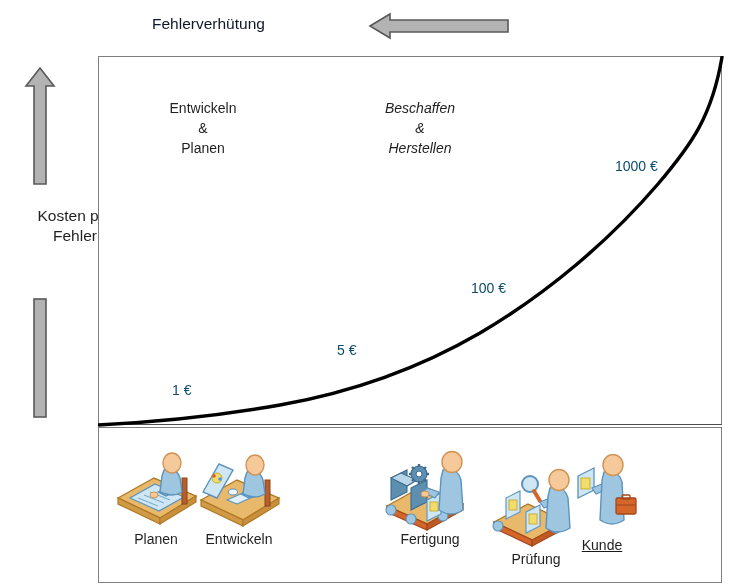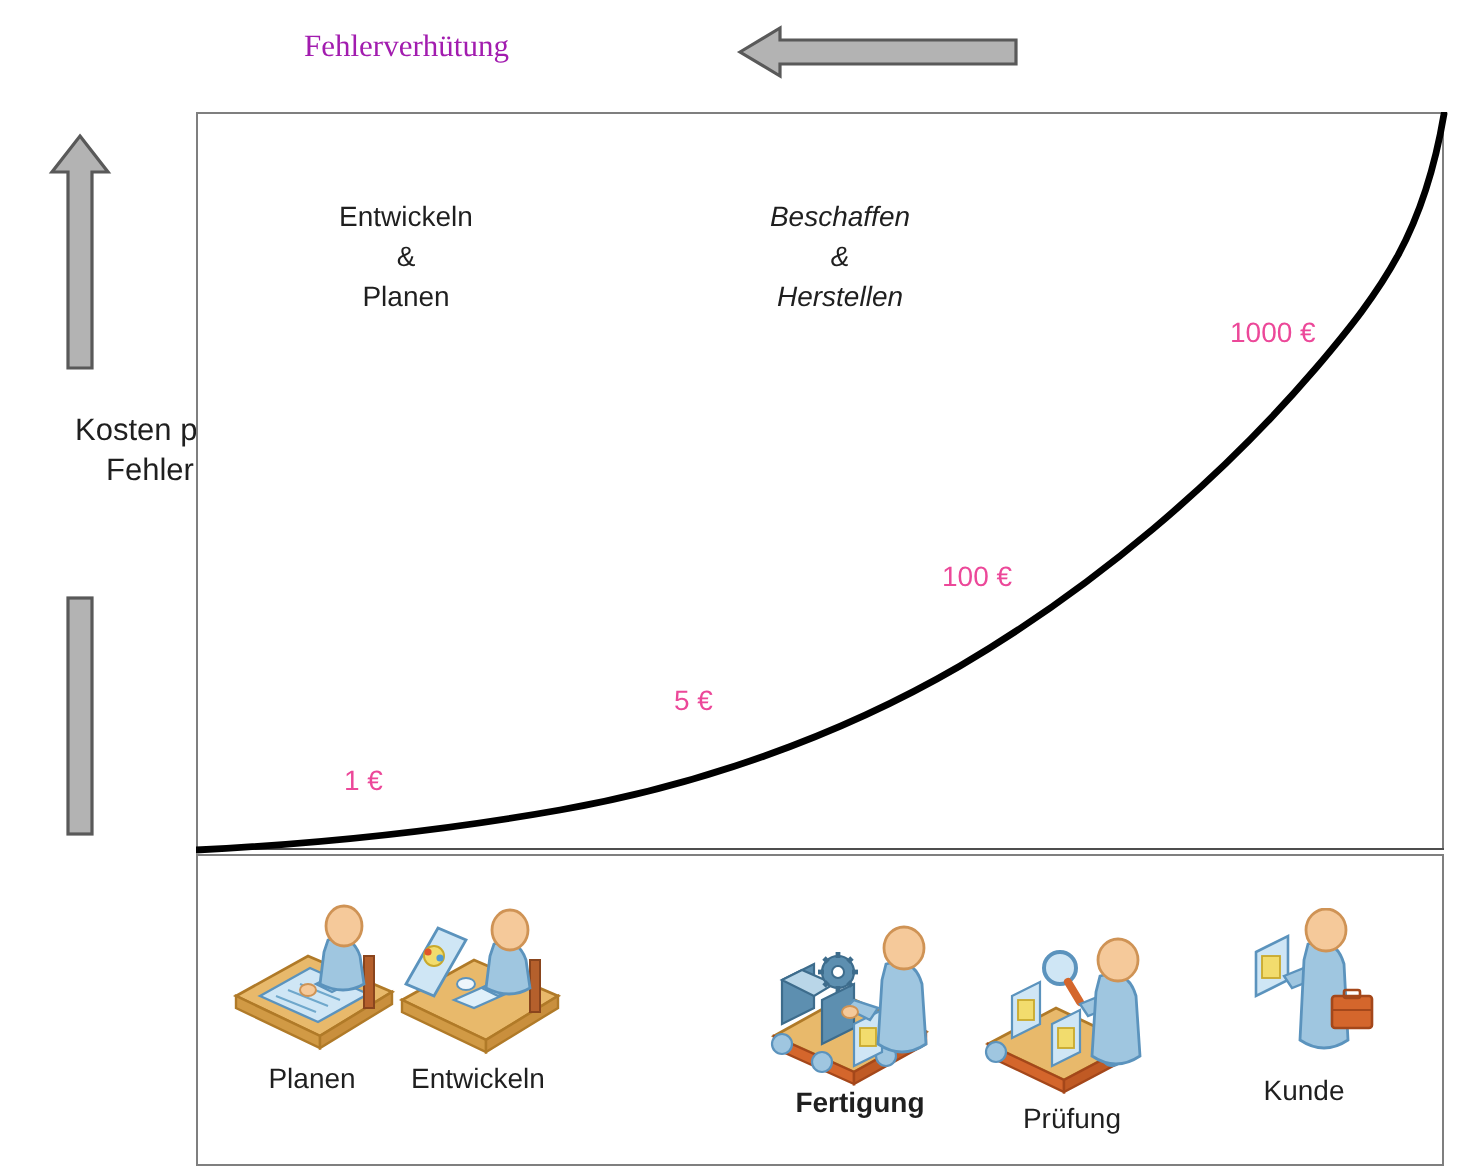--- a/index.html
+++ b/index.html
@@ -20,24 +20,23 @@
     position: absolute;
     left: 0; top: 0;
     width: 733px;
     height: 588px;
   }
 
   
   .top-label {
     position: absolute;
     font-size: 15.5px;
-    color: #a21caf;
+    color: #0f172a;
     white-space: nowrap;
     line-height: 1;
-    font-family: Liberation Serif, serif;
   }
   #top-left-label  { left: 152px; top: 16px; }
   #top-right-label { left: 537px; top: 16px; }
 
   .top-arrow-svg {
     position: absolute;
     left: 368px;
     top: 12px;
   }
 
@@ -89,21 +88,21 @@
     text-align: center;
     color: #1f1f1f;
     white-space: pre-line;
   }
   #phase-1 { left: 143px; top: 98px; width: 120px; }
   #phase-2 { left: 360px; top: 98px; width: 120px; font-style: italic; }
 
   .cost-label {
     position: absolute;
     font-size: 14px;
-    color: #ec4899;
+    color: #0c4a6e;
     white-space: nowrap;
     line-height: 1;
   }
   #cost-1    { left: 172px; top: 383px; }
   #cost-10   { left: 337px; top: 343px; }
   #cost-100  { left: 471px; top: 281px; }
   #cost-1000 { left: 615px; top: 159px; }
 
   #cost-curve {
     position: absolute;
@@ -134,23 +133,23 @@
   .stage-item .stage-caption {
     display: block;
     font-size: 14px;
     color: #1f1f1f;
     white-space: nowrap;
     line-height: 1;
   }
   #stage-0 { left: 2px;   top: 20px; }
   #stage-1 { left: 85px;  top: 20px; }
   #stage-2 { left: 187px; top: 20px; }
-  #stage-3 { left: 276px; top: 32px; font-weight: bold; }
+  #stage-3 { left: 276px; top: 20px; }
   #stage-4 { left: 382px; top: 40px; }
-  #stage-5 { left: 498px; top: 26px; }
+  #stage-5 { left: 448px; top: 26px; text-decoration: underline; }
 </style>
 </head>
 <body>
 
 <div class="stage">
 
   <div class="top-label" id="top-left-label">Fehlerverhütung</div>
 
   <svg class="top-arrow-svg" id="top-arrow" width="142" height="28" viewBox="0 0 142 28">
     <polygon points="2,14 22,2 22,8 140,8 140,20 22,20 22,26" fill="#b3b3b3" stroke="#595959" stroke-width="1.6" stroke-linejoin="miter"></polygon>

